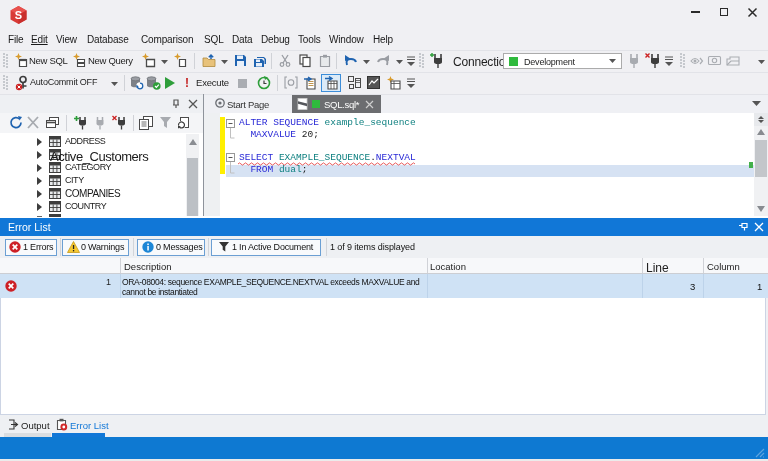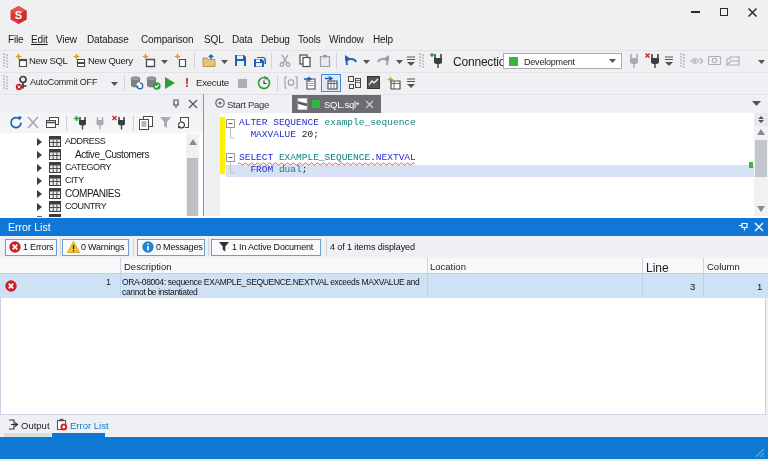--- a/index.html
+++ b/index.html
@@ -487,21 +487,21 @@
     </svg>
     <span class="t" style="left:65px;top:136px;font-size:9px;letter-spacing:-0.45px;color:#1a1a1a;">ADDRESS</span>
     <svg class="abs" style="left:37px;top:151px" width="5" height="8" viewBox="0 0 5 8">
       <polygon points="0,0 5,4 0,8" fill="#3d3d3d"></polygon>
     </svg>
     <svg class="abs" style="left:49px;top:149px" width="12" height="11" viewBox="0 0 12 11">
       <rect x="0.5" y="0.5" width="11" height="10" fill="#e8eaec" stroke="#3d3d3d"></rect>
       <rect x="0.5" y="0.5" width="11" height="3" fill="#3d3d3d"></rect>
       <path d="M0.5 6.5 h11 M4.2 3.5 v7 M7.9 3.5 v7" stroke="#3d3d3d" stroke-width="0.9"></path>
     </svg>
-    <span class="t" style="left:75px;top:149px;font-size:10px;letter-spacing:-0.45px;color:#1a1a1a;">Active_Customers</span>
+    <span class="t" style="left:50px;top:149px;font-size:13px;letter-spacing:-0.45px;color:#1a1a1a;">Active_Customers</span>
     <svg class="abs" style="left:37px;top:164px" width="5" height="8" viewBox="0 0 5 8">
       <polygon points="0,0 5,4 0,8" fill="#3d3d3d"></polygon>
     </svg>
     <svg class="abs" style="left:49px;top:162px" width="12" height="11" viewBox="0 0 12 11">
       <rect x="0.5" y="0.5" width="11" height="10" fill="#e8eaec" stroke="#3d3d3d"></rect>
       <rect x="0.5" y="0.5" width="11" height="3" fill="#3d3d3d"></rect>
       <path d="M0.5 6.5 h11 M4.2 3.5 v7 M7.9 3.5 v7" stroke="#3d3d3d" stroke-width="0.9"></path>
     </svg>
     <span class="t" style="left:65px;top:162px;font-size:9px;letter-spacing:-0.45px;color:#1a1a1a;">CATEGORY</span>
     <svg class="abs" style="left:37px;top:177px" width="5" height="8" viewBox="0 0 5 8">
@@ -555,18 +555,18 @@
       <circle cx="6" cy="6" r="5.7" fill="#1c86d6"></circle>
       <rect x="5.3" y="5" width="1.5" height="4.5" fill="#fff"></rect>
       <rect x="5.3" y="2.5" width="1.5" height="1.6" fill="#fff"></rect>
     </svg>
     <span class="t" style="left:156px;top:242px;font-size:9px;letter-spacing:-0.2px;color:#111;">0 Messages</span>
     <div class="abs" style="left:211px;top:239px;width:110px;height:17px;background:#f8fafc;border:1px solid #6b9fd3;box-sizing:border-box;"></div>
     <svg class="abs" style="left:219px;top:242px" width="10" height="10" viewBox="0 0 10 10">
       <path d="M0 0 h10 L6.3 4.5 v5 l-2.6 -1.8 v-3.2 Z" fill="#333"></path>
     </svg>
     <span class="t" style="left:232px;top:242px;font-size:9px;letter-spacing:-0.2px;color:#111;">1 In Active Document</span>
-    <span class="t" style="left:330px;top:242px;font-size:9px;letter-spacing:-0.1px;color:#111;">4 of 1 items displayed</span>
+    <span class="t" style="left:330px;top:242px;font-size:9px;letter-spacing:-0.1px;color:#111;">1 of 9 items displayed</span>
     <div class="abs" style="left:59.5px;top:238px;width:1px;height:18px;background:#d2d5da;"></div>
     <div class="abs" style="left:132.5px;top:238px;width:1px;height:18px;background:#d2d5da;"></div>
     <div class="abs" style="left:207.5px;top:238px;width:1px;height:18px;background:#d2d5da;"></div>
     <div class="abs" style="left:325.5px;top:238px;width:1px;height:18px;background:#d2d5da;"></div>
   </div>
 
 </body></html>

